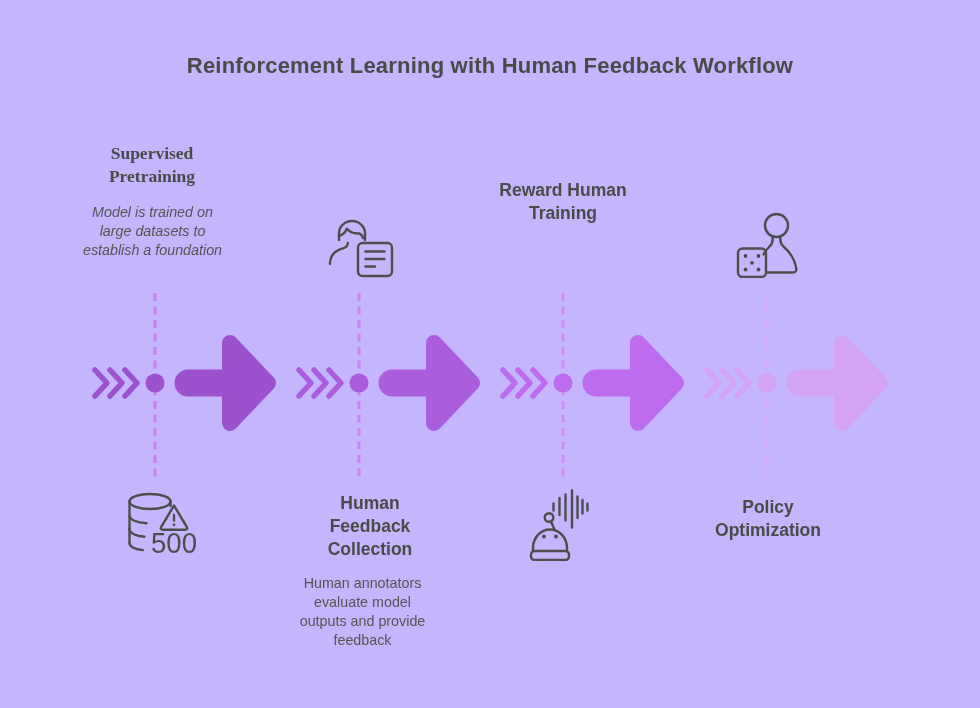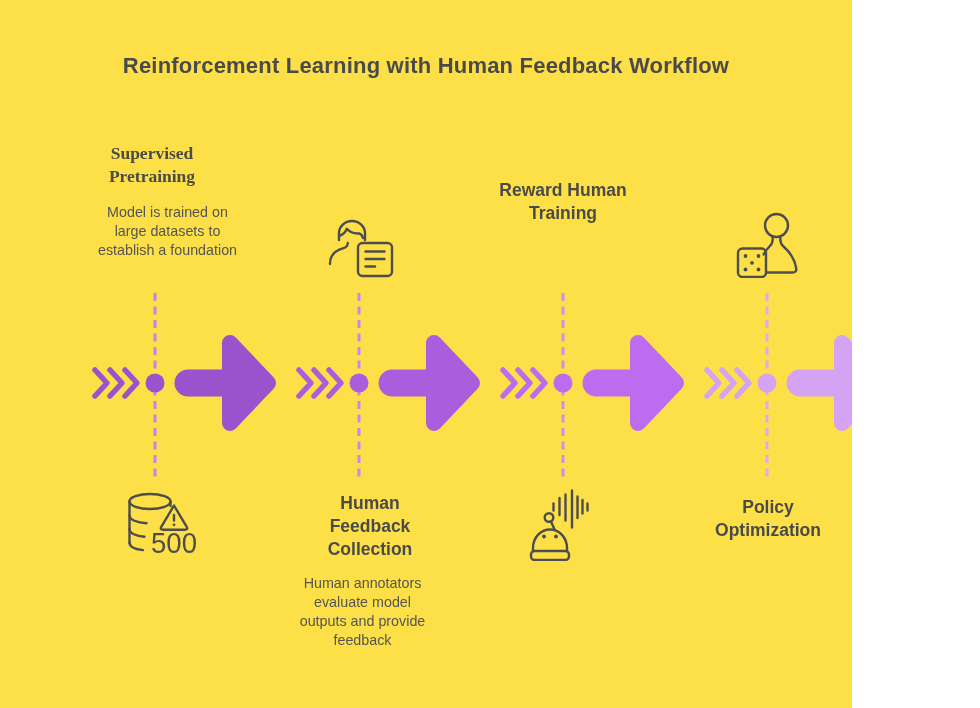--- a/index.html
+++ b/index.html
@@ -1,26 +1,26 @@
 <!DOCTYPE html>
 <html><head>
 <meta charset="utf-8">
 <style>
   html,body{margin:0;padding:0;background:#ffffff;}
-  .canvas{position:relative;width:852px;height:708px;background:#fde047;overflow:hidden;
+  .canvas{position:relative;width:980px;height:708px;background:#c4b5fd;overflow:hidden;
           font-family:"Liberation Sans",sans-serif;}
   .title{position:absolute;top:53px;left:0;width:100%;margin:0;text-align:center;
          font-size:22px;font-weight:bold;color:#4a4a4a;letter-spacing:.2px;}
   .heading{position:absolute;font-weight:bold;font-size:17.5px;line-height:1.3;
            color:#4a4a4a;text-align:center;}
   .desc{position:absolute;font-size:14.3px;line-height:1.33;color:#545454;text-align:center;}
   .flow{position:absolute;top:290px;}
   .f1{left:85px;} .f2{left:289px;} .f3{left:493px;} .f4{left:697px;}
   .s1h{left:72px;top:142px;width:160px;font-family:Liberation Serif, serif;}
-  .s1d{left:95px;top:203px;width:145px;}
+  .s1d{left:80px;top:203px;width:145px;font-style:italic;}
   .s2h{left:320px;top:492px;width:100px;}
   .s2d{left:290px;top:574px;width:145px;}
   .s3h{left:495px;top:179px;width:136px;}
   .s3d{left:490px;top:240px;width:146px;}
   .s4h{left:706px;top:496px;width:124px;}
   .s4d{left:699px;top:553px;width:138px;}
   .icon{position:absolute;}
   .i-db{left:124px;top:490px;}
   .i-annot{left:327px;top:212px;}
   .i-robot{left:529px;top:489px;}

